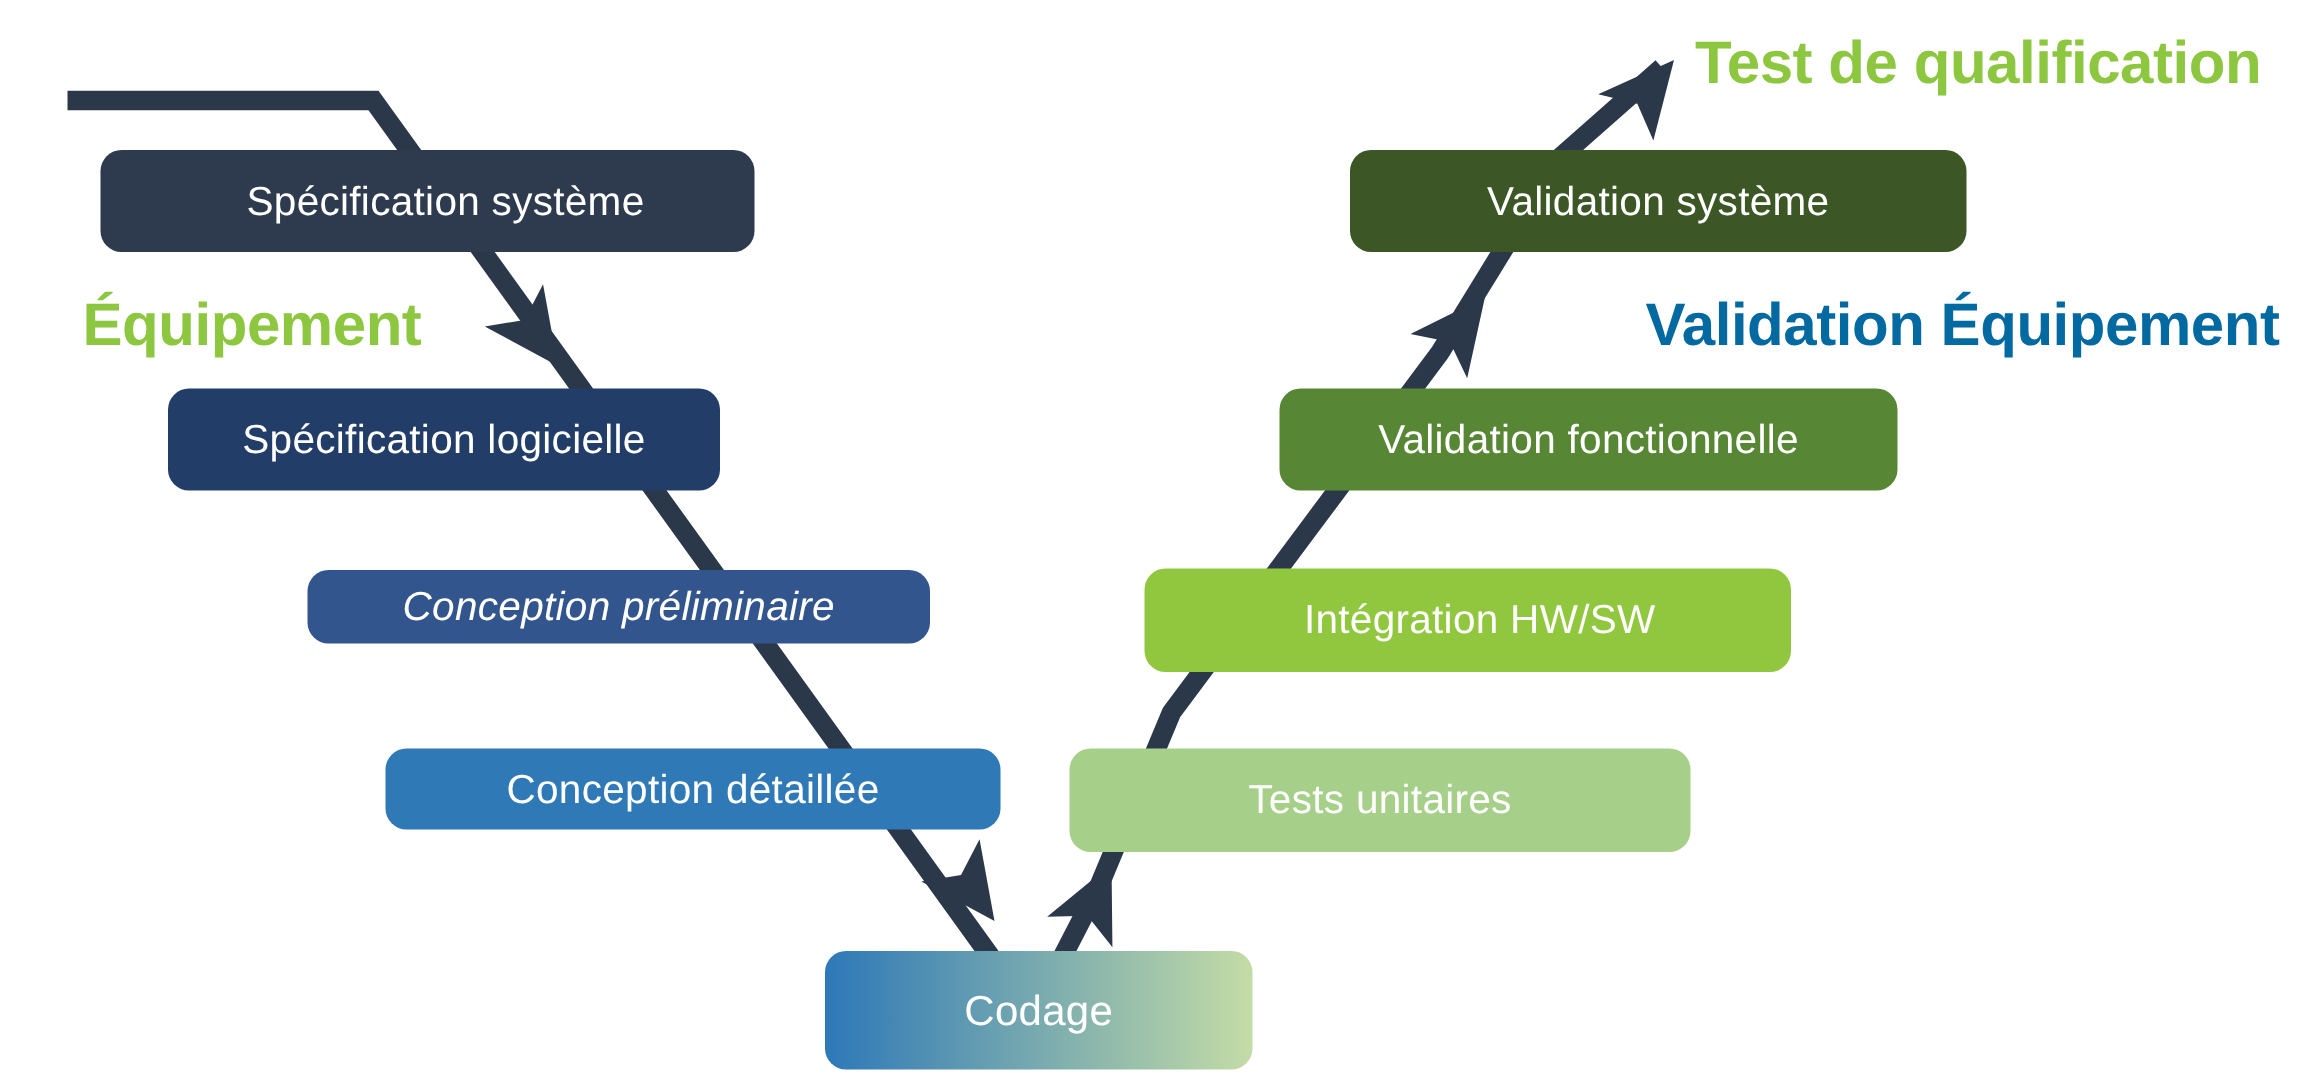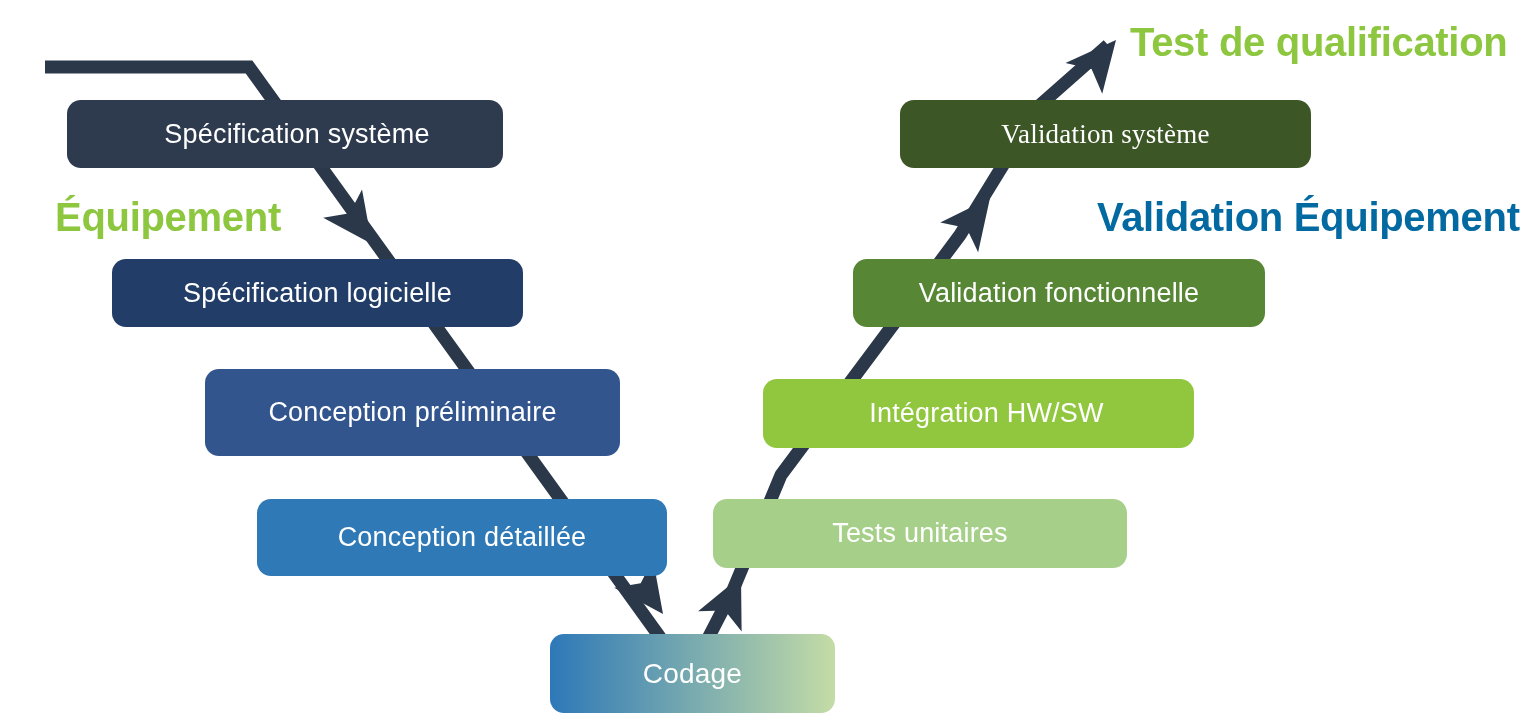--- a/index.html
+++ b/index.html
@@ -25,30 +25,30 @@
     justify-content: center;
     border-radius: 14px;
     color: #ffffff;
     font-size: 27px;
     font-weight: 400;
     letter-spacing: 0.2px;
     white-space: nowrap;
   }
   
   .pos-0 { left: 67px;  top: 100px; width: 412px; height: 68px; }
-  .pos-1 { left: 112px; top: 259px; width: 411px; height: 68px; }
-  .pos-2 { left: 205px; top: 369px; width: 415px; height: 87px; }
-  .pos-3 { left: 257px; top: 499px; width: 410px; height: 77px; }
+  .pos-1 { left: 112px; top: 259px; width: 368px; height: 68px; }
+  .pos-2 { left: 205px; top: 380px; width: 415px; height: 49px; font-style: italic; }
+  .pos-3 { left: 257px; top: 499px; width: 410px; height: 54px; }
   
   .pos-4 { left: 550px; top: 634px; width: 285px; height: 79px; font-size: 28px; }
   
   .pos-5 { left: 713px; top: 499px; width: 414px; height: 69px; }
   .pos-6 { left: 763px; top: 379px; width: 415px; height: 69px; }
   .pos-7 { left: 853px; top: 259px; width: 412px; height: 68px; }
-  .pos-8 { left: 900px; top: 100px; width: 411px; height: 68px; font-family: Liberation Serif, serif; }
+  .pos-8 { left: 900px; top: 100px; width: 411px; height: 68px; }
 
   .green-label {
     position: absolute;
     z-index: 3;
     color: #8dc63f;
     font-size: 40px;
     font-weight: 700;
     letter-spacing: -0.3px;
     white-space: nowrap;
   }

